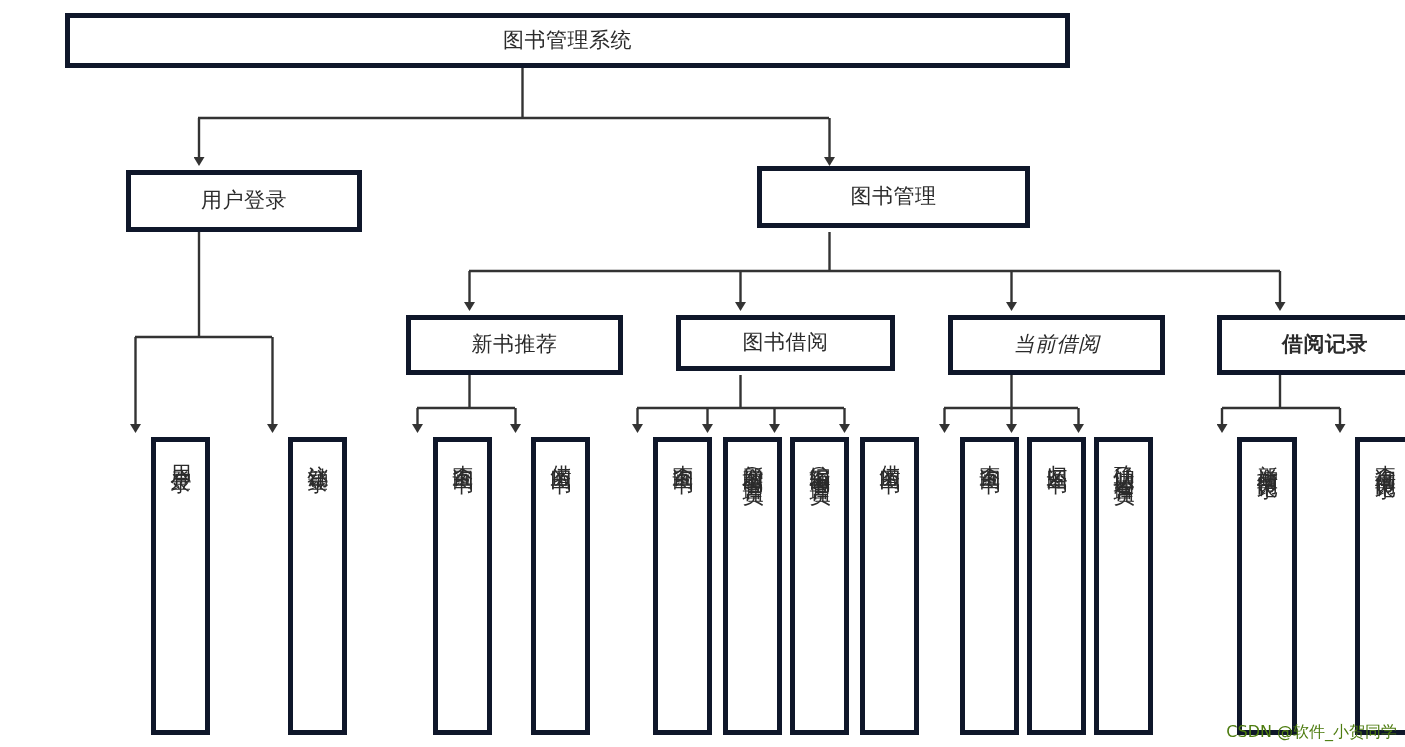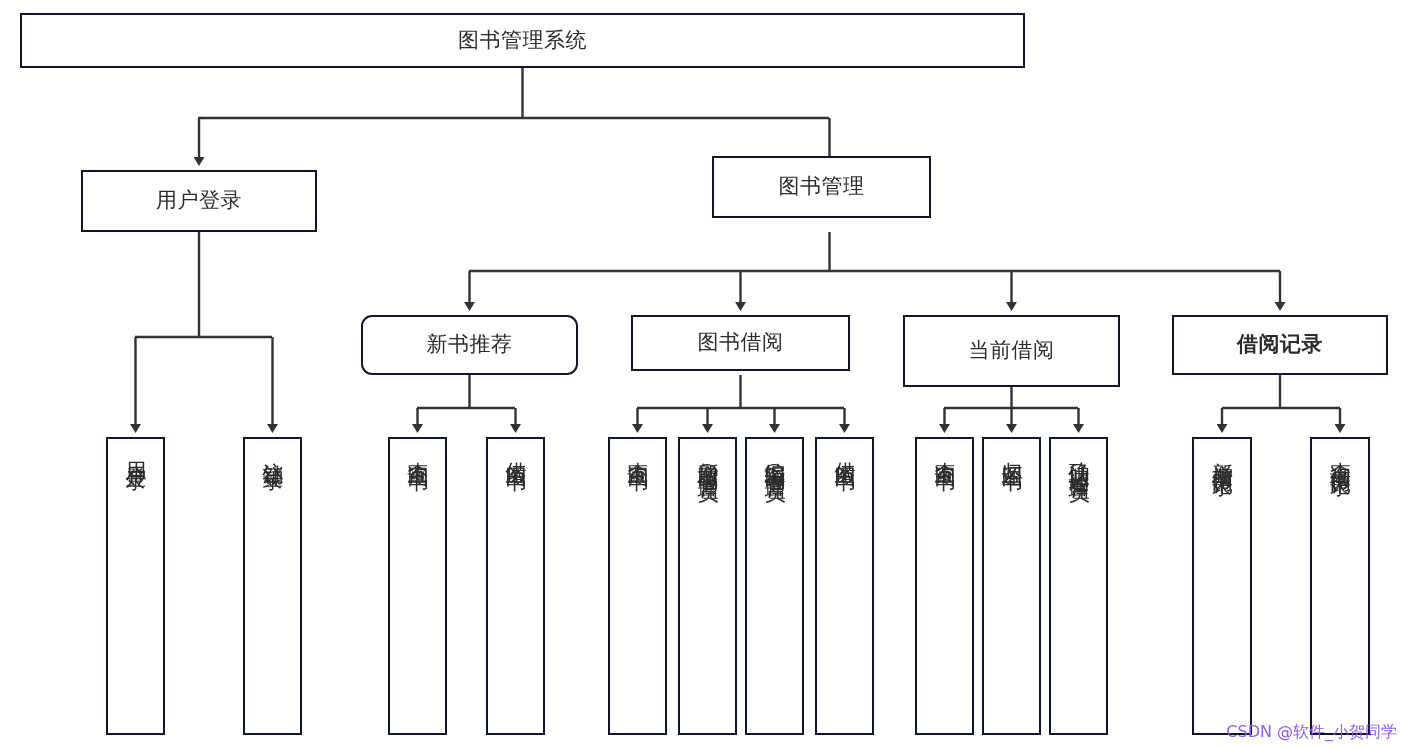--- a/index.html
+++ b/index.html
@@ -21,26 +21,27 @@
   svg#wires {
     position: absolute;
     left: 0;
     top: 0;
     width: 1405px;
     height: 747px;
   }
   .node {
     position: absolute;
     box-sizing: border-box;
-    border: 2px solid #0f172a;
+    border: 5px solid #0f172a;
     background: #ffffff;
     display: flex;
     align-items: center;
     justify-content: center;
     z-index: 3;
+    margin-left: 45px;
   }
   .node-h .label {
     font-size: 21px;
     color: #2b2b2b;
     line-height: 1.2;
     letter-spacing: 0.5px;
     white-space: nowrap;
   }
   .node-v {
     padding-top: 6px;
@@ -56,21 +57,21 @@
     letter-spacing: 3px;
     line-height: 1.0;
     white-space: nowrap;
     -webkit-text-orientation: upright;
   }
   .watermark {
     position: absolute;
     right: 8px;
     bottom: 4px;
     font-size: 16px;
-    color: #8b5cf6;
+    color: #4d7c0f;
     z-index: 6;
     white-space: nowrap;
     font-family: "DejaVu Sans", "Liberation Sans", sans-serif;
   }
 </style>
 </head>
 <body>
 
 <div id="canvas">
 
@@ -117,30 +118,30 @@
       </g>
   </svg>
 
   <div id="node-layer">
       <div class="node node-h" style="left: 20px; top: 13px; width: 1005px; height: 55px;">
         <span class="label">图书管理系统</span>
       </div>
       <div class="node node-h" style="left: 81px; top: 170px; width: 236px; height: 62px;">
         <span class="label">用户登录</span>
       </div>
-      <div class="node node-h" style="left: 712px; top: 156px; width: 219px; height: 62px;">
+      <div class="node node-h" style="left: 712px; top: 166px; width: 273px; height: 62px;">
         <span class="label">图书管理</span>
       </div>
-      <div class="node node-h" style="left: 361px; top: 315px; width: 217px; height: 60px; border-radius: 11px;">
+      <div class="node node-h" style="left: 361px; top: 315px; width: 217px; height: 60px;">
         <span class="label">新书推荐</span>
       </div>
       <div class="node node-h" style="left: 631px; top: 315px; width: 219px; height: 56px;">
         <span class="label">图书借阅</span>
       </div>
-      <div class="node node-h" style="left: 903px; top: 315px; width: 217px; height: 72px;">
+      <div class="node node-h" style="left: 903px; top: 315px; width: 217px; height: 60px; font-style: italic;">
         <span class="label">当前借阅</span>
       </div>
       <div class="node node-h" style="left: 1172px; top: 315px; width: 216px; height: 60px; font-weight: bold;">
         <span class="label">借阅记录</span>
       </div>
       <div class="node node-v" style="left: 106px; top: 437px; width: 59px; height: 298px;">
         <span class="label">用户登录</span>
       </div>
       <div class="node node-v" style="left: 243px; top: 437px; width: 59px; height: 298px;">
         <span class="label">注销登录</span>

